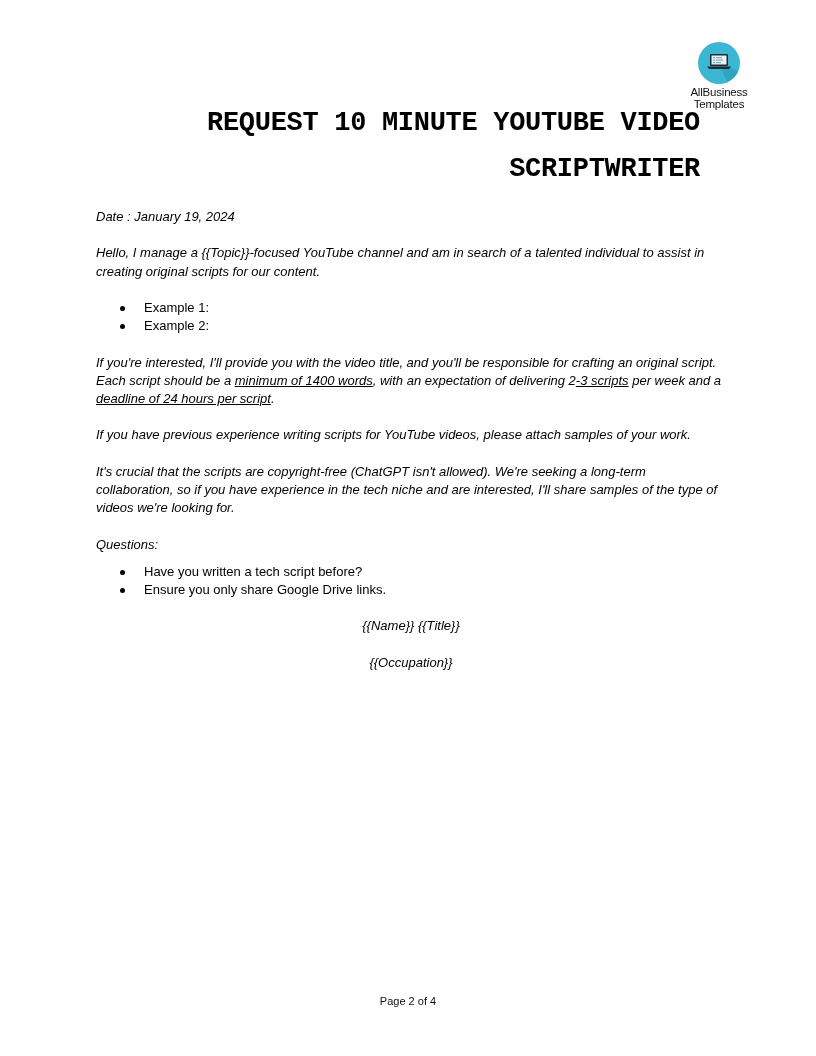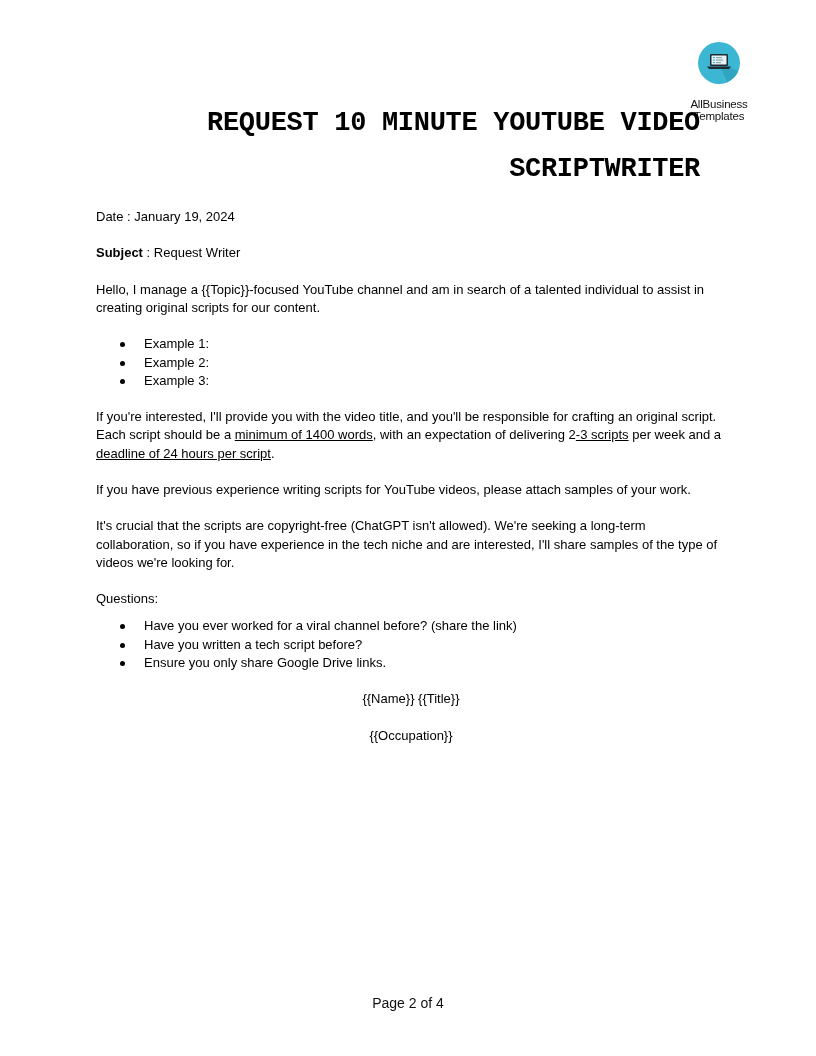--- a/index.html
+++ b/index.html
@@ -5,39 +5,39 @@
   html, body { margin: 0; padding: 0; background: #ffffff; }
   body { width: 816px; height: 1056px; position: relative; overflow: hidden;
          font-family: "Liberation Sans", "DejaVu Sans", sans-serif; color: #000; }
   .page { position: absolute; left: 0; top: 0; width: 816px; height: 1056px; background: #fff; }
 
   .logo { position: absolute; left: 686px; top: 42px; width: 66px; text-align: center; }
   .logo-circle { width: 42px; height: 42px; border-radius: 50%; background: #3bb7d3;
                  margin: 0 auto; position: relative; overflow: hidden; }
   .logo-circle svg { position: absolute; left: 0; top: 0; }
   .logo-text { font-family: "Liberation Sans", sans-serif; font-size: 11.5px; line-height: 12px;
-               margin-top: 14px; color: #111; letter-spacing: -0.2px; }
+               margin-top: 2px; color: #111; letter-spacing: -0.2px; }
 
   .title { position: absolute; left: 80px; width: 620px; top: 100px; text-align: right;
            font-family: Liberation Mono, monospace; font-weight: bold; font-size: 27px;
            line-height: 46px; letter-spacing: -0.3px; }
 
   .body { position: absolute; left: 96px; top: 208px; width: 630px;
           font-family: "Liberation Sans", sans-serif; font-size: 13px; line-height: 18.2px; }
-  .body p { margin: 0 0 18.2px 0; }
+  .body p { margin: 0 0 18.2px 0; font-style: italic; }
   .body ul { margin: 0 0 18.2px 0; padding: 0; list-style: none; }
   .body li { position: relative; padding-left: 48px; }
   .body li::before { content: ""; position: absolute; left: 24px; top: 7px; width: 5px; height: 5px;
                      border-radius: 50%; background: #000; }
   .u { text-decoration: underline; }
   .b { font-weight: bold; }
   .sig { margin: 0; text-align: center; }
 
   .footer { position: absolute; left: 0; width: 816px; top: 995px; text-align: center;
-            font-family: "Liberation Sans", sans-serif; font-size: 14px; color: #111; }
+            font-family: "Liberation Sans", sans-serif; font-size: 11px; color: #111; }
 </style>
 </head>
 <body>
 
 <div class="page">
 
   <div class="logo">
     <div class="logo-circle">
       <svg width="42" height="42" viewBox="0 0 42 42">
         <polygon points="21,21 42,30 42,42 30,42" fill="#2a9ab4" opacity="0.6"></polygon>
@@ -59,41 +59,38 @@
   </div>
 
   <div class="title">
     <div>REQUEST 10 MINUTE YOUTUBE VIDEO</div>
     <div>SCRIPTWRITER</div>
   </div>
 
   <div class="body">
     <p><span>Date : </span><span>January 19, 2024</span></p>
 
-    <p><span class="b">Subject</span><span> : </span><span>Request Writer</span></p>
 
     <p>Hello, I manage a {{Topic}}-focused YouTube channel and am in search of a talented individual to assist in creating original scripts for our content.</p>
 
     <ul>
       <li>Example 1:</li>
       <li>Example 2:</li>
-      <li>Example 3:</li>
     </ul>
 
     <p><span>If you're interested, I'll provide you with the video title, and you'll be responsible for crafting an original script. Each script should be a </span><span class="u">minimum of 1400 words</span><span>, with an expectation of delivering 2</span><span class="u">-3 scripts</span><span> per week and a </span><span class="u">deadline of 24 hours per script</span><span>.</span></p>
 
 
     <p>If you have previous experience writing scripts for YouTube videos, please attach samples of your work.</p>
 
     <p>It's crucial that the scripts are copyright-free (ChatGPT isn't allowed). We're seeking a long-term collaboration, so if you have experience in the tech niche and are interested, I'll share samples of the type of videos we're looking for.</p>
 
 
     <p style="margin-bottom:9px">Questions:</p>
     <ul>
-      <li>Have you ever worked for a viral channel before? (share the link)</li>
       <li>Have you written a tech script before?</li>
       <li>Ensure you only share Google Drive links.</li>
     </ul>
 
     <p class="sig">{{Name}} {{Title}}</p>
     <p class="sig">{{Occupation}}</p>
   </div>
 
   <div class="footer">Page 2 of 4</div>
 </div>

